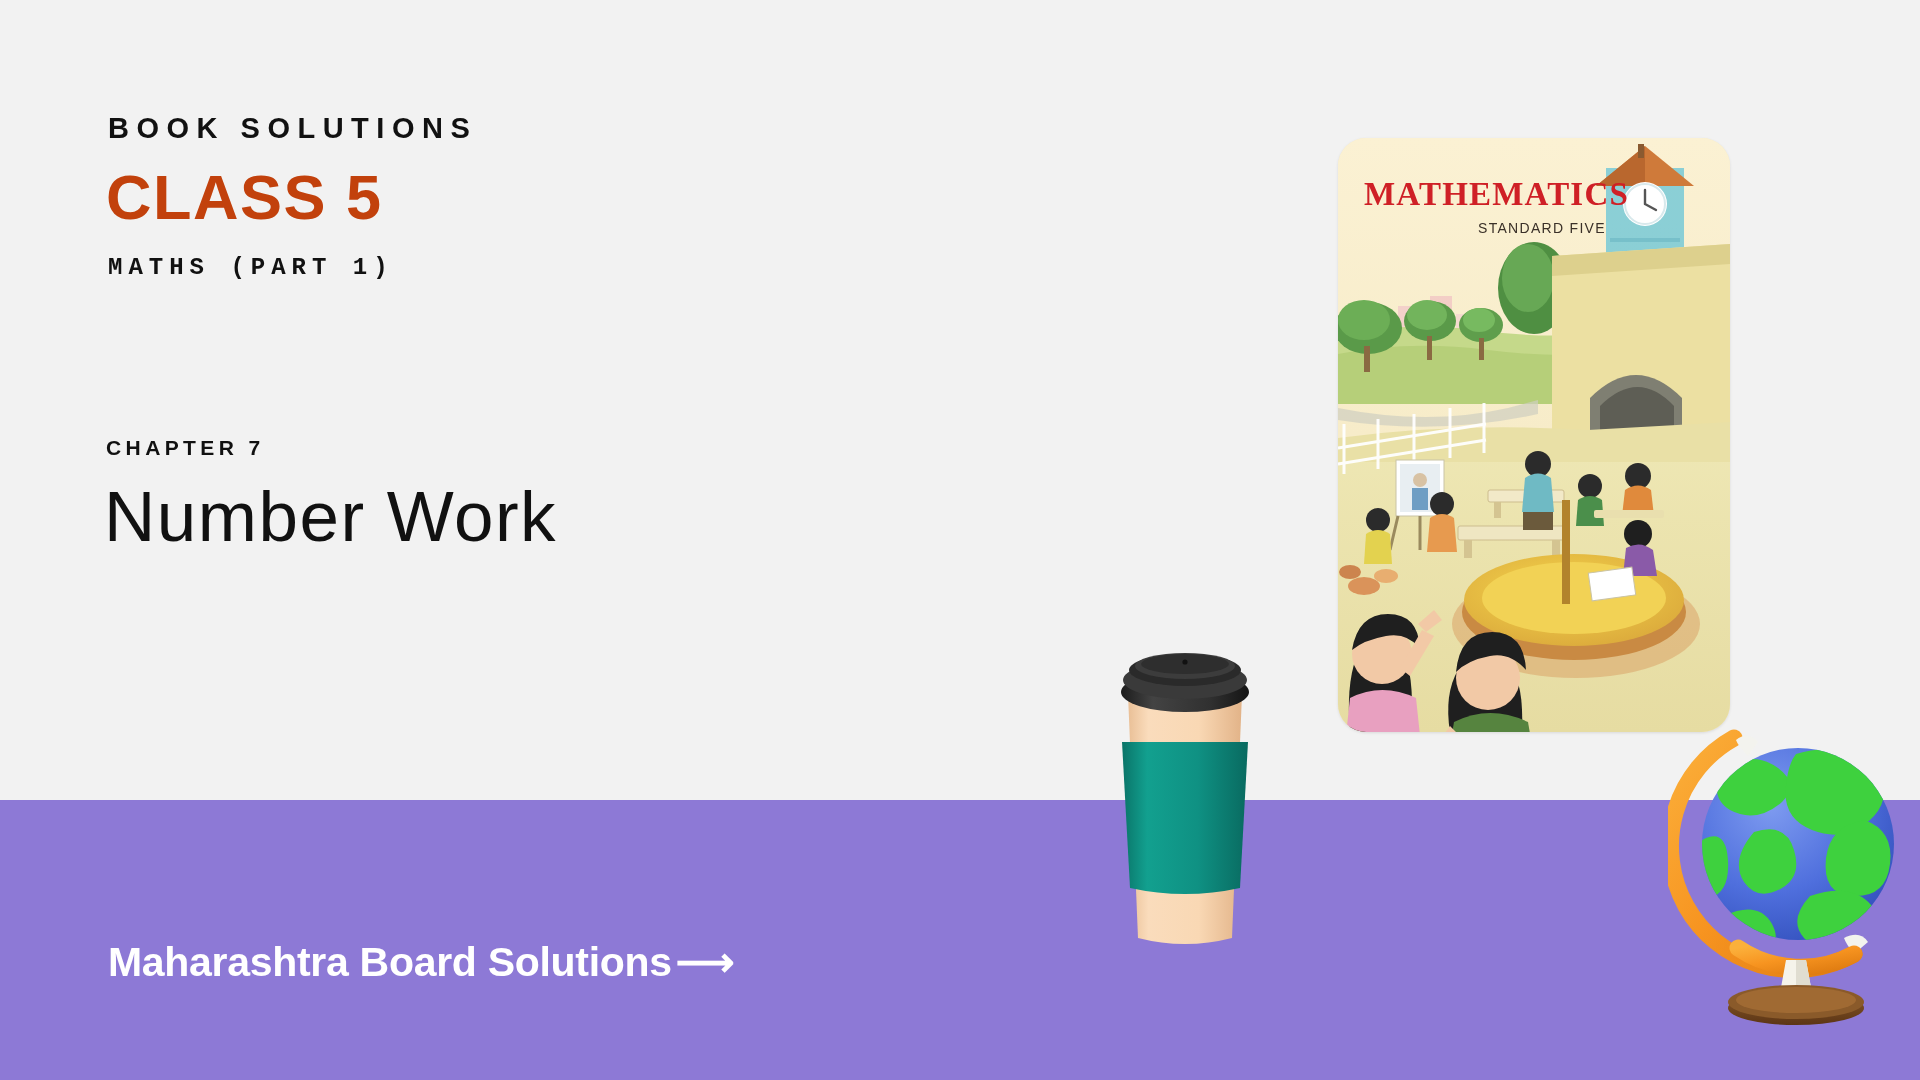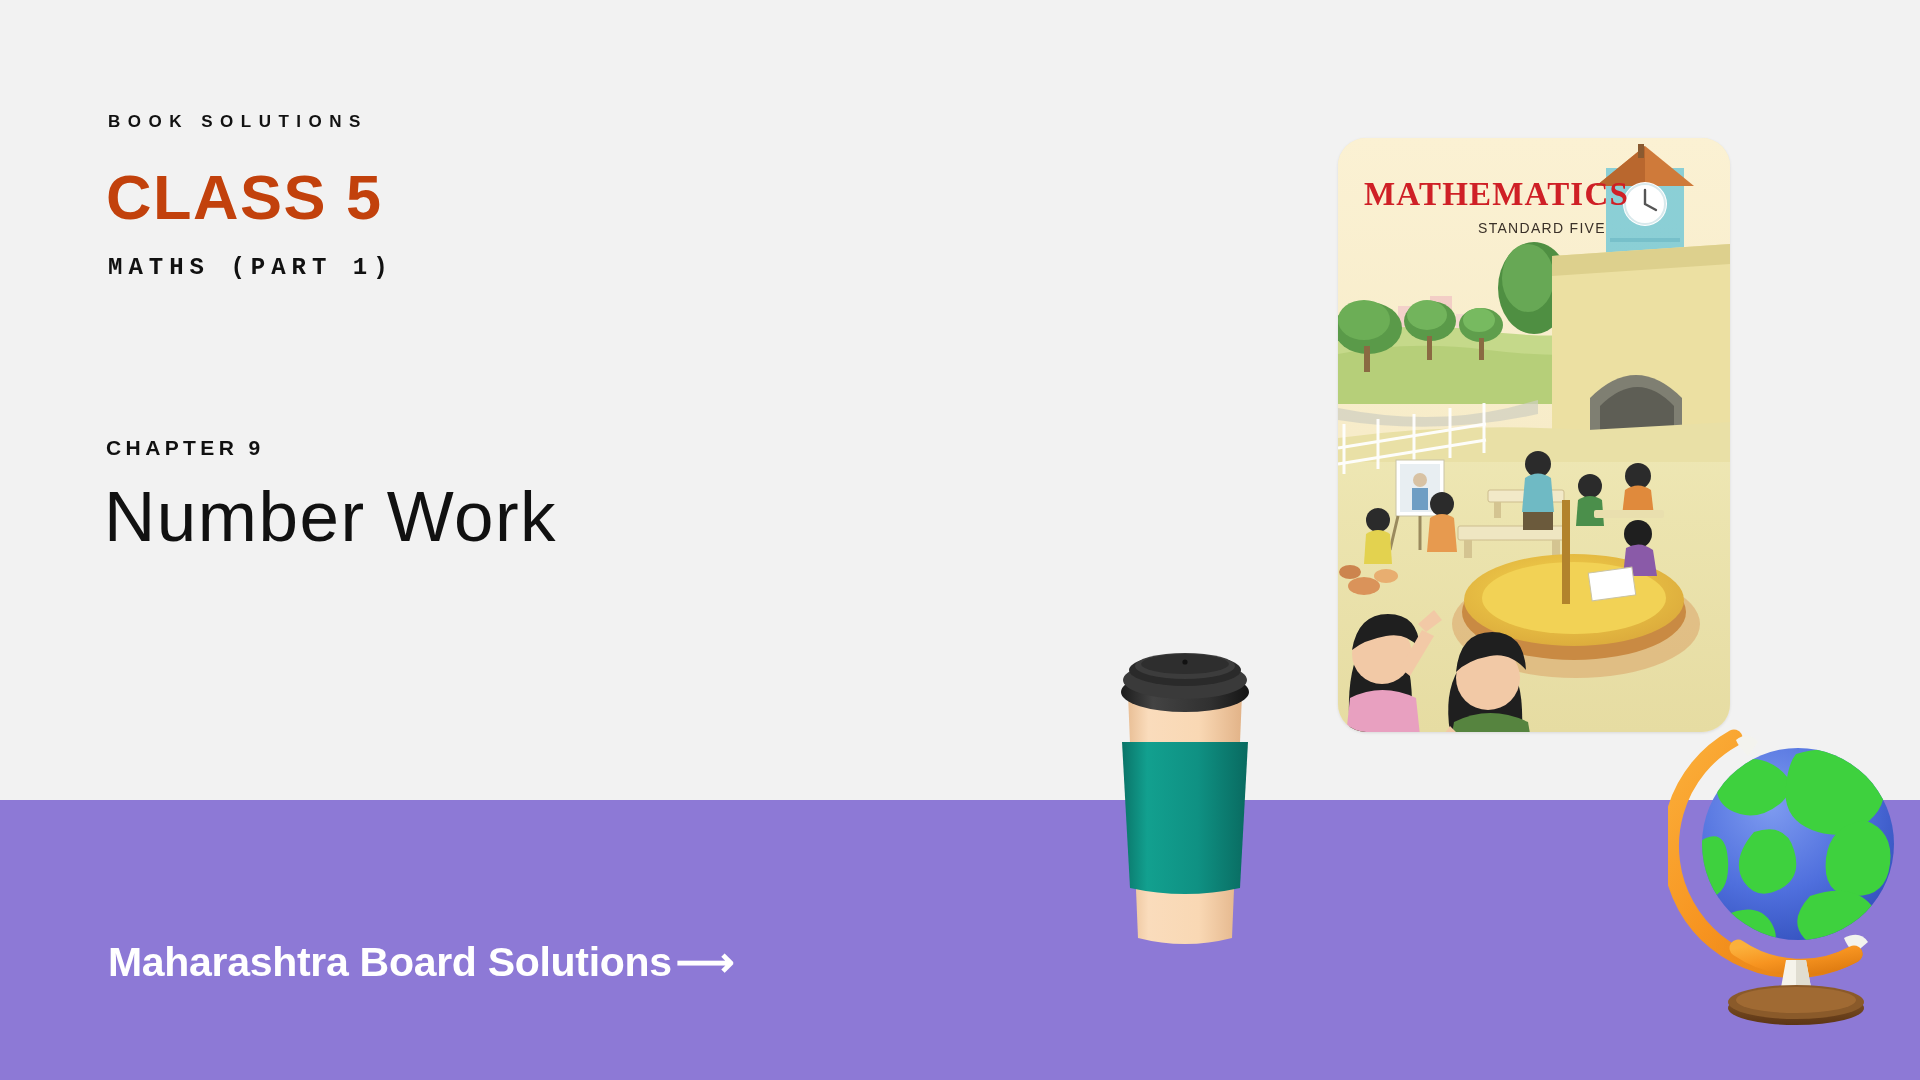--- a/index.html
+++ b/index.html
@@ -20,21 +20,21 @@
     position:absolute; left:108px; top:918px;
     font-size:41px; font-weight:bold; color:#ffffff;
     letter-spacing:-0.3px; white-space:nowrap;
     display:flex; align-items:center; gap:2px;margin-top:20px;
   }
   .band-arrow{ display:inline-block; margin-left:2px; }
 
   
   .eyebrow{
     position:absolute; left:108px; top:112px;
-    font-size:17px; font-weight:bold; color:#111111;
+    font-size:29px; font-weight:bold; color:#111111;
     letter-spacing:7.5px;
   }
   .class-title{
     position:absolute; left:106px; top:166px;
     font-size:63px; font-weight:bold; color:#c2410c;
     letter-spacing:1.5px; line-height:1;
   }
   .subject{
     position:absolute; left:108px; top:254px;
     font-size:24px; font-weight:bold; color:#111111;
@@ -90,21 +90,21 @@
 <body>
 
 <div id="stage">
 
   <div class="purple-band"></div>
 
   <div class="eyebrow">BOOK SOLUTIONS</div>
   <div class="class-title">CLASS 5</div>
   <div class="subject">MATHS (PART 1)</div>
 
-  <div class="chapter-label">CHAPTER 9</div>
+  <div class="chapter-label">CHAPTER 7</div>
   <div class="chapter-title">Number Work</div>
 
   <div class="band-text">
     <span>Maharashtra Board Solutions</span>
     <span class="band-arrow">⟶</span>
   </div>
 
 
   <div class="book">
     <svg viewBox="0 0 392 594" width="392" height="594">

